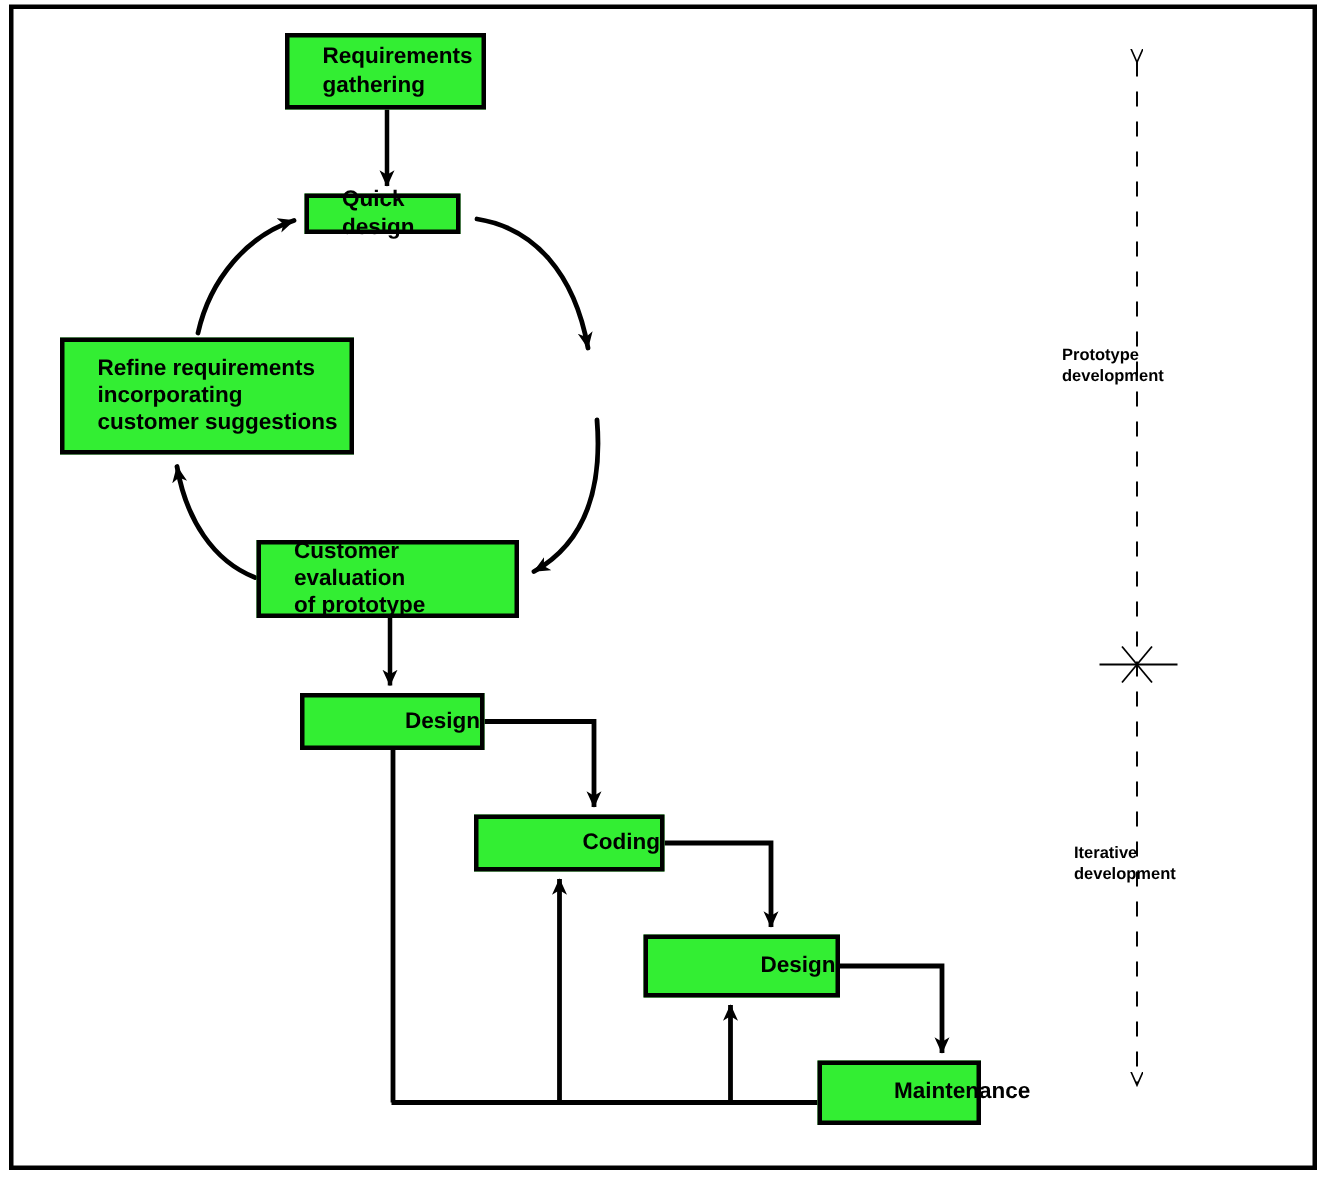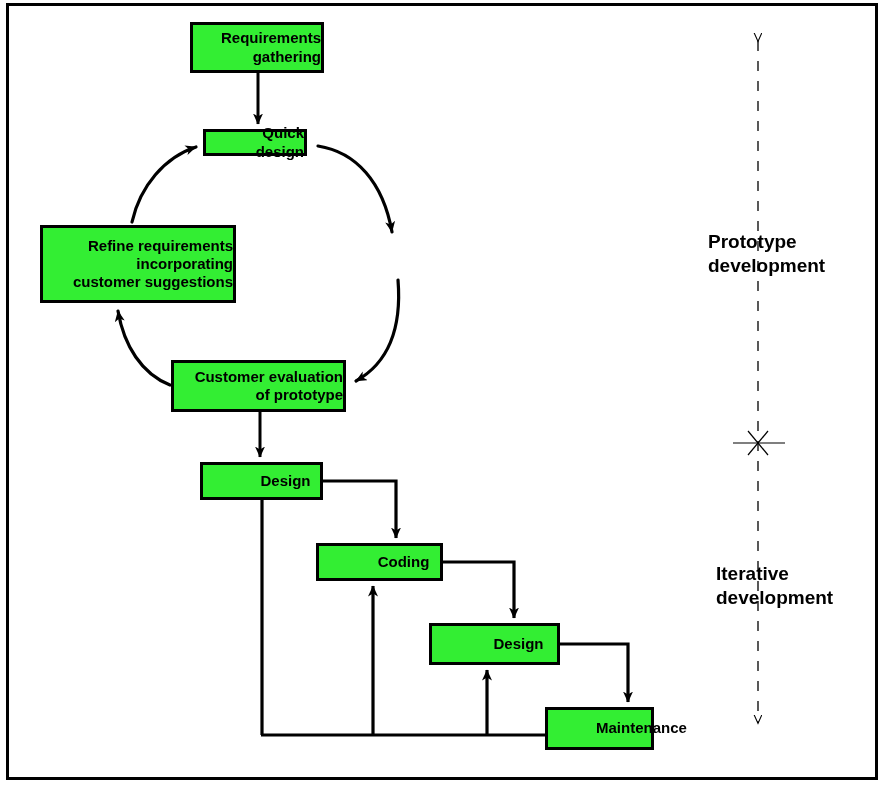--- a/index.html
+++ b/index.html
@@ -49,33 +49,33 @@
     display: flex;
     align-items: center;
     box-shadow: 0 0 0 0 #000;
   }
   .node .label {
     display: block;
     width: 100%;
     white-space: pre-line;
   }
   .node.left .label {
-    text-align: right;
-    padding-left: 5px;
+    text-align: left;
+    padding-left: 22px;
   }
   .node.center .label {
-    text-align: center;
+    text-align: right;
     margin-left: 48px;
   }
   .ann {
     position: absolute;
     color: #000000;
     font-family: "Liberation Sans", sans-serif;
     font-weight: bold;
-    font-size: 19px;
+    font-size: 11px;
     line-height: 1.28;
     white-space: pre-line;
   }
 </style>
 </head>
 <body>
 
 <div id="canvas">
   <div id="frame"></div>
 

